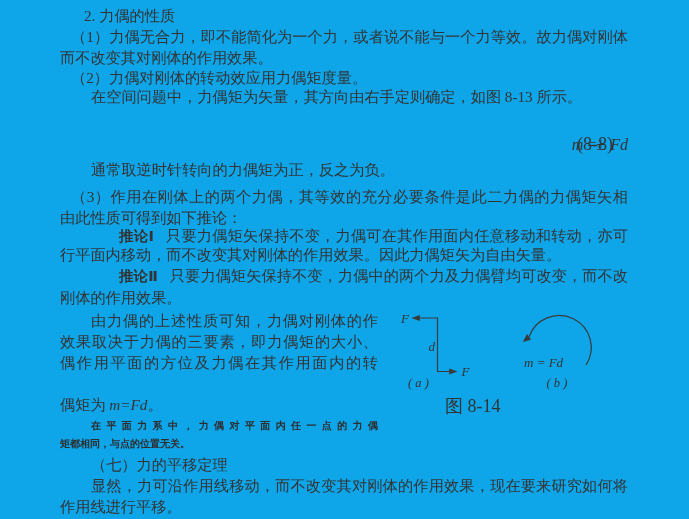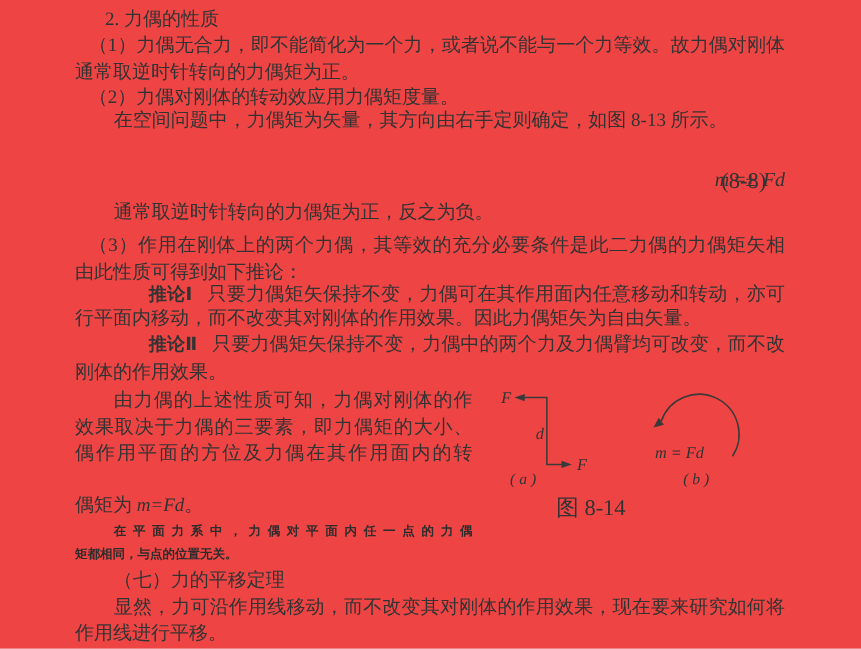--- a/index.html
+++ b/index.html
@@ -1,17 +1,17 @@
 <!DOCTYPE html>
 <html><head>
 <meta charset="utf-8">
 <style>
   html,body{margin:0;padding:0;background:#e8e8e8;}
   .page{
-    position:relative;width:689px;height:519px;background:#ef4444;
+    position:relative;width:689px;height:519px;background:#0ea5e9;
     font-family:"Liberation Serif","DejaVu Serif",serif;
     color:#333333;overflow:hidden;
   }
   .ln{
     position:absolute;left:60px;width:568px;height:21px;line-height:21px;
     font-size:15.2px;white-space:nowrap;
   }
   .j{white-space:normal;text-align:justify;text-align-last:justify;overflow:hidden;}
   .w{width:318px;}
   .i1{text-indent:11px;}
@@ -32,21 +32,21 @@
   .svg-math{font-style:italic;font-size:13px;}
   .svg-sub{font-size:12.5px;font-style:italic;}
 </style>
 </head>
 <body>
 
 <div class="page">
 
   <div class="ln ih" style="top:5px">2. 力偶的性质</div>
   <div class="ln i1 j" style="top:26px">（1）力偶无合力，即不能简化为一个力，或者说不能与一个力等效。故力偶对刚体只</div>
-  <div class="ln" style="top:47px">通常取逆时针转向的力偶矩为正。</div>
+  <div class="ln" style="top:47px">而不改变其对刚体的作用效果。</div>
   <div class="ln i1" style="top:67px">（2）力偶对刚体的转动效应用力偶矩度量。</div>
   <div class="ln i2" style="top:86px">在空间问题中，力偶矩为矢量，其方向由右手定则确定，如图 8-13 所示。</div>
 
   <div class="ln eq-line" style="top:134px">
     <span class="math">m</span><span class="eq-op">=±</span><span class="math">Fd</span>
     <span class="eq-num">(8-8)</span>
   </div>
 
   <div class="ln i2" style="top:159px">通常取逆时针转向的力偶矩为正，反之为负。</div>
   <div class="ln i1 j" style="top:186px">（3）作用在刚体上的两个力偶，其等效的充分必要条件是此二力偶的力偶矩矢相等。</div>

